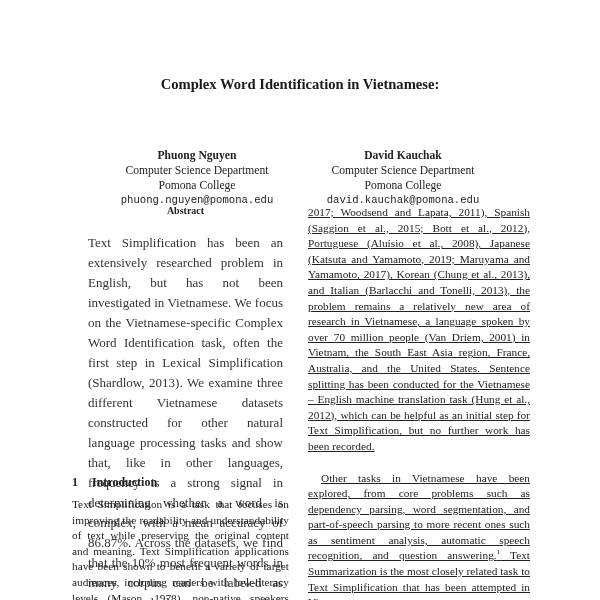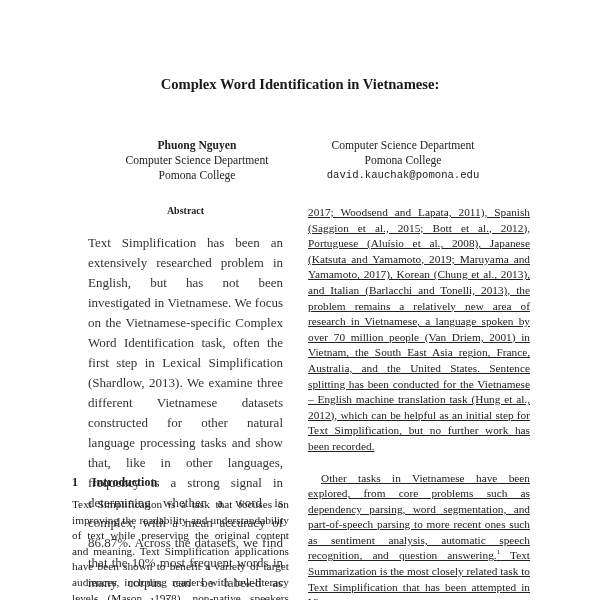--- a/index.html
+++ b/index.html
@@ -1,20 +1,20 @@
 <!DOCTYPE html>
 <html><head>
 <meta charset="utf-8">
 <style>
   html, body { margin:0; padding:0; background:#ffffff; }
   body { width:600px; height:600px; overflow:hidden; position:relative;
          font-family:"Liberation Serif", serif; color:#222; }
   .title { position:absolute; left:0; width:600px; top:75px; text-align:center;
            font-weight:bold; font-size:14.6px; line-height:18px; color:#1a1a1a; }
-  .author { position:absolute; top:138px; width:220px; text-align:center;
+  .author { position:absolute; top:148px; width:220px; text-align:center;
             font-size:11.6px; line-height:15px; color:#222; }
   .author .name { font-weight:bold; }
   .author .email { font-family:"Liberation Mono", monospace; font-size:10.6px; }
   .a1 { left:87px; }
   .a2 { left:293px; }
   .abstract-title { position:absolute; top:205px; left:88px; width:195px; text-align:center;
                     font-weight:bold; font-size:10px; }
   .abstract { position:absolute; top:233px; left:88px; width:195px;
               font-size:13px; line-height:20px; text-align:justify; color:#333; }
   .abstract p { margin:0; }
@@ -33,23 +33,25 @@
 <body>
 
 <div class="title">
   <div>Complex Word Identification in Vietnamese:</div>
 </div>
 
 <div class="author a1">
   <div class="name">Phuong Nguyen</div>
   <div>Computer Science Department</div>
   <div>Pomona College</div>
+  <div class="email">phuong.nguyen@pomona.edu</div>
 </div>
 
 <div class="author a2">
+  <div class="name">David Kauchak</div>
   <div>Computer Science Department</div>
   <div>Pomona College</div>
   <div class="email">david.kauchak@pomona.edu</div>
 </div>
 
 <div class="abstract-title">Abstract</div>
 <div class="abstract">
   <p>Text Simplification has been an extensively researched problem in English, but has not been investigated in Vietnamese. We focus on the Vietnamese-specific Complex Word Identification task, often the first step in Lexical Simplification (Shardlow, 2013). We examine three different Vietnamese datasets constructed for other natural language processing tasks and show that, like in other languages, frequency is a strong signal in determining whether a word is complex, with a mean accuracy of 86.87%. Across the datasets, we find that the 10% most frequent words in many corpus can be labeled as simple, and the rest as complex, though this is more variable for smaller corpora. We also examine how human annotators perform at this task. Given the subjective nature, there is a fair amount of variability in which words are seen as difficult, though majority results are more consistent.</p>
 </div>
 

